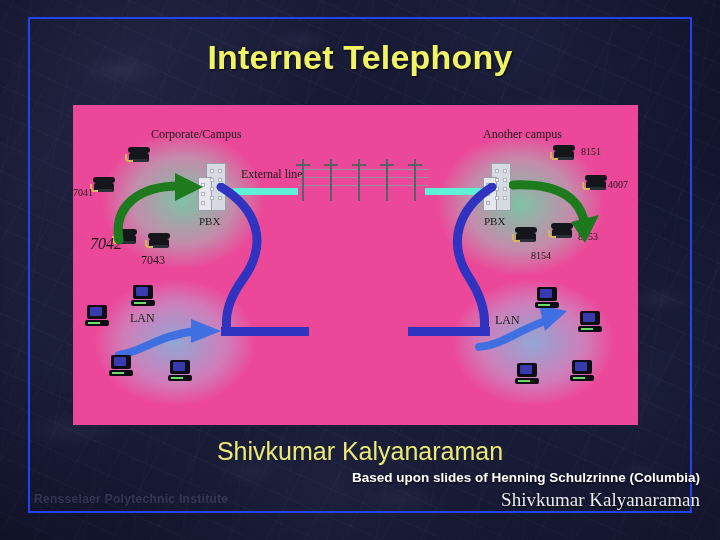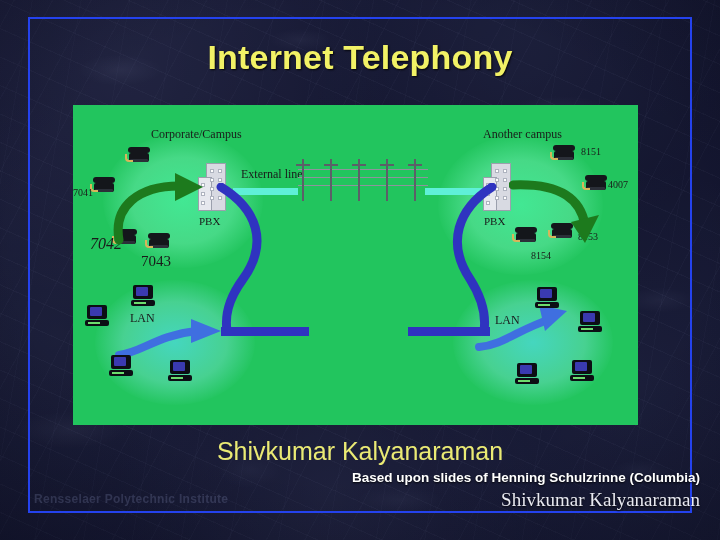--- a/index.html
+++ b/index.html
@@ -58,21 +58,21 @@
   
   .title{
     position:absolute;left:0;top:38px;width:720px;text-align:center;
     color:#f2f266;font-size:34px;font-weight:bold;letter-spacing:.2px;
     text-shadow:1px 1px 2px rgba(0,0,0,.85);
   }
 
   
   .panel{
     position:absolute;left:73px;top:105px;width:565px;height:320px;
-    background:#22c55e;overflow:hidden;
+    background:#ec4899;overflow:hidden;
   }
   .panel .lbl{position:absolute;color:#1a1a1a;font-family:"Liberation Serif", serif;white-space:nowrap;}
 
   .glow-green{
     position:absolute;border-radius:50%;
     background:radial-gradient(ellipse at center, rgba(80,246,170,.70) 0%, rgba(130,250,200,.38) 45%, rgba(255,255,255,0) 72%);
   }
   .glow-cyan{
     position:absolute;border-radius:50%;
     background:radial-gradient(ellipse at center, rgba(90,225,250,.62) 0%, rgba(150,235,252,.32) 46%, rgba(255,255,255,0) 72%);
@@ -201,21 +201,21 @@
         <div class="cord"></div>
       </div>
     <div class="lbl" style="left:17px;top:130px;font-size:16px;font-style:italic;">7042</div>
 
     <div class="tel" style="left:75px;top:128px;">
         <div class="hs"></div>
         <div class="body"></div>
         <div class="base"></div>
         <div class="cord"></div>
       </div>
-    <div class="lbl" style="left:68px;top:148px;font-size:15px;">7043</div>
+    <div class="lbl" style="left:68px;top:148px;font-size:12px;">7043</div>
 
     <svg style="position:absolute;left:32px;top:55px;" width="110" height="85" viewBox="0 0 110 85">
       <path d="M14,80 C8,46 34,26 74,26" fill="none" stroke="#1d7a1d" stroke-width="9" stroke-linecap="round"></path>
       <polygon points="70,13 98,27 70,41" fill="#1d7a1d"></polygon>
     </svg>
 
     <div class="lbl" style="left:168px;top:62px;font-size:12px;">External line</div>
     <div class="line-teal" style="left:160px;top:83px;width:65px;height:7px;"></div>
 
     <div class="poles" style="left:225px;top:48px;width:130px;height:48px;">

